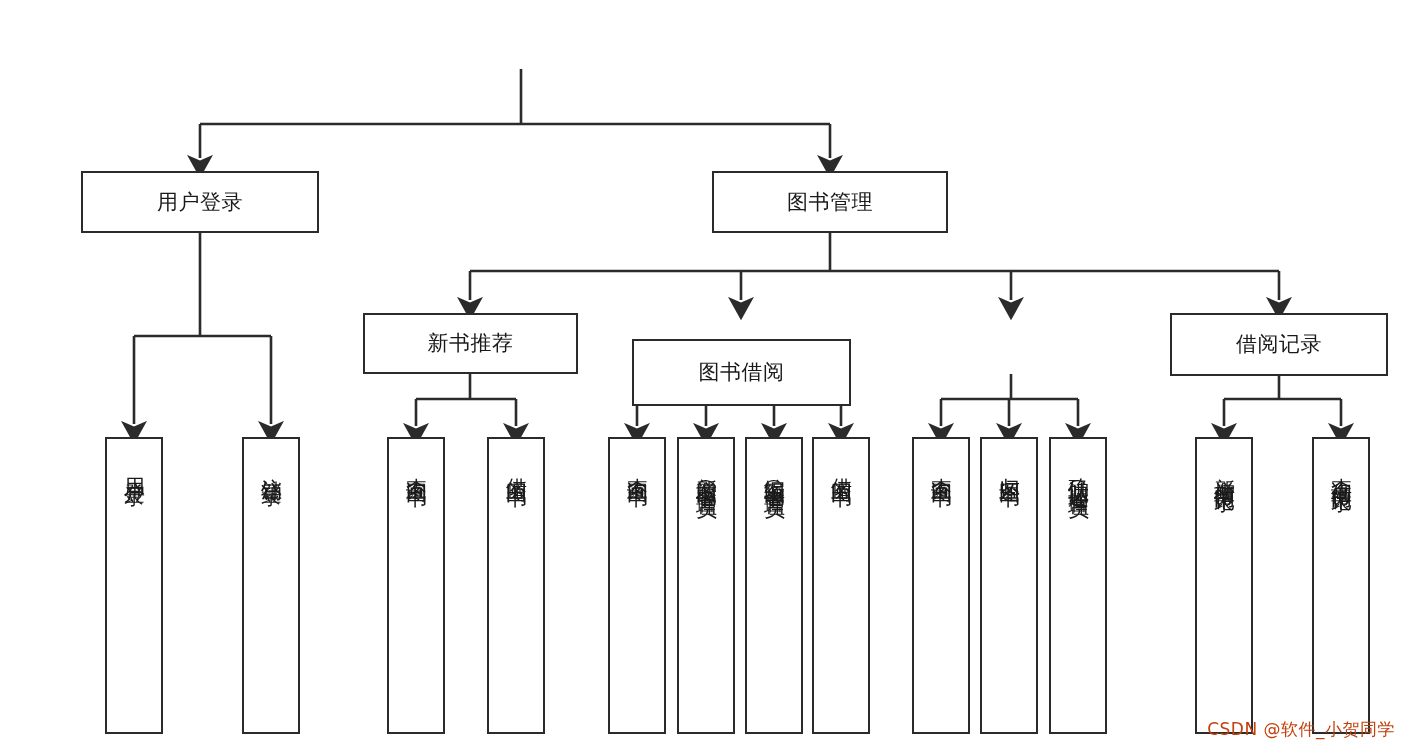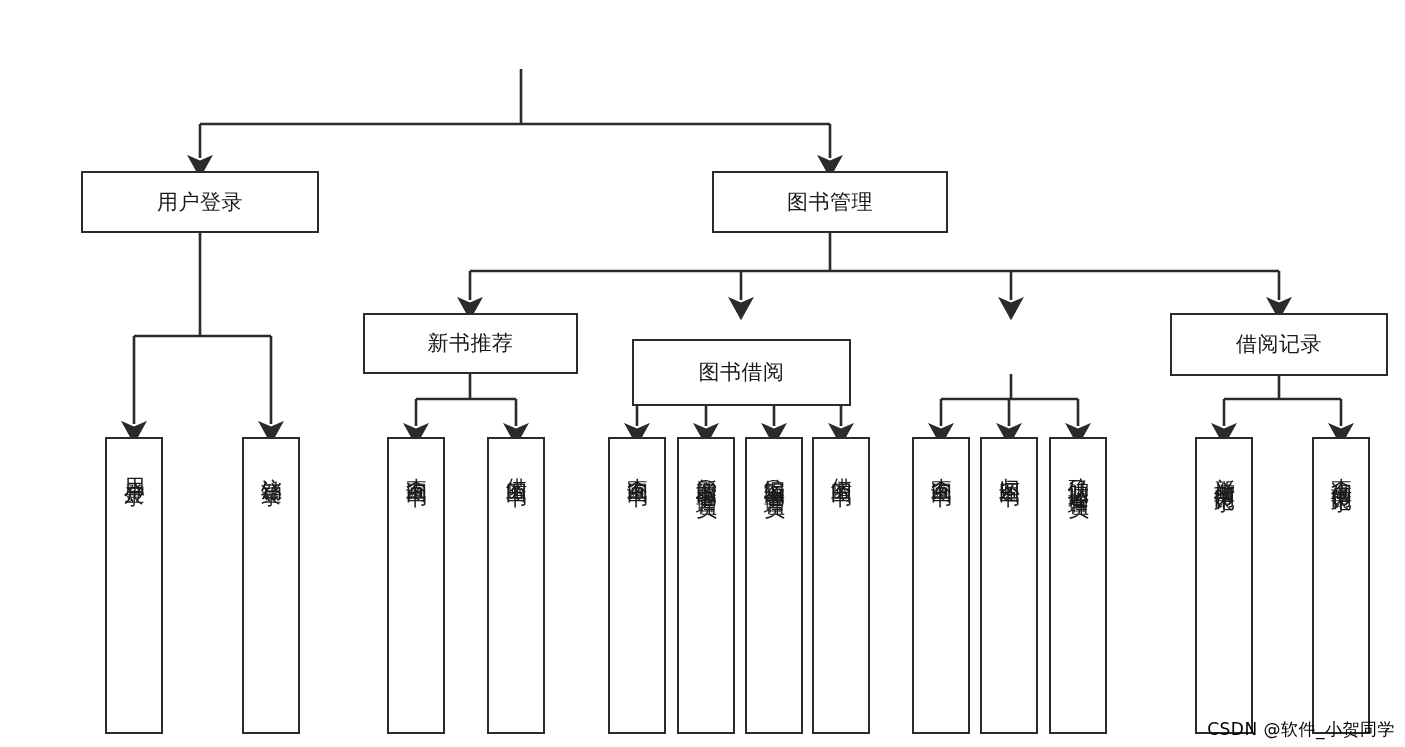--- a/index.html
+++ b/index.html
@@ -58,21 +58,21 @@
     letter-spacing: 3px;
     line-height: 1;
     white-space: nowrap;
   }
   #node-root .label { font-size: 22px; }
   .watermark {
     position: absolute;
     right: 10px;
     bottom: 6px;
     font-size: 17px;
-    color: #000000;
+    color: #c2410c;
     letter-spacing: 0.5px;
     white-space: nowrap;
     z-index: 5;
     font-family: "DejaVu Sans", "Liberation Sans", sans-serif;
   }
 </style>
 </head>
 <body>
 
 <div id="diagram-root">

